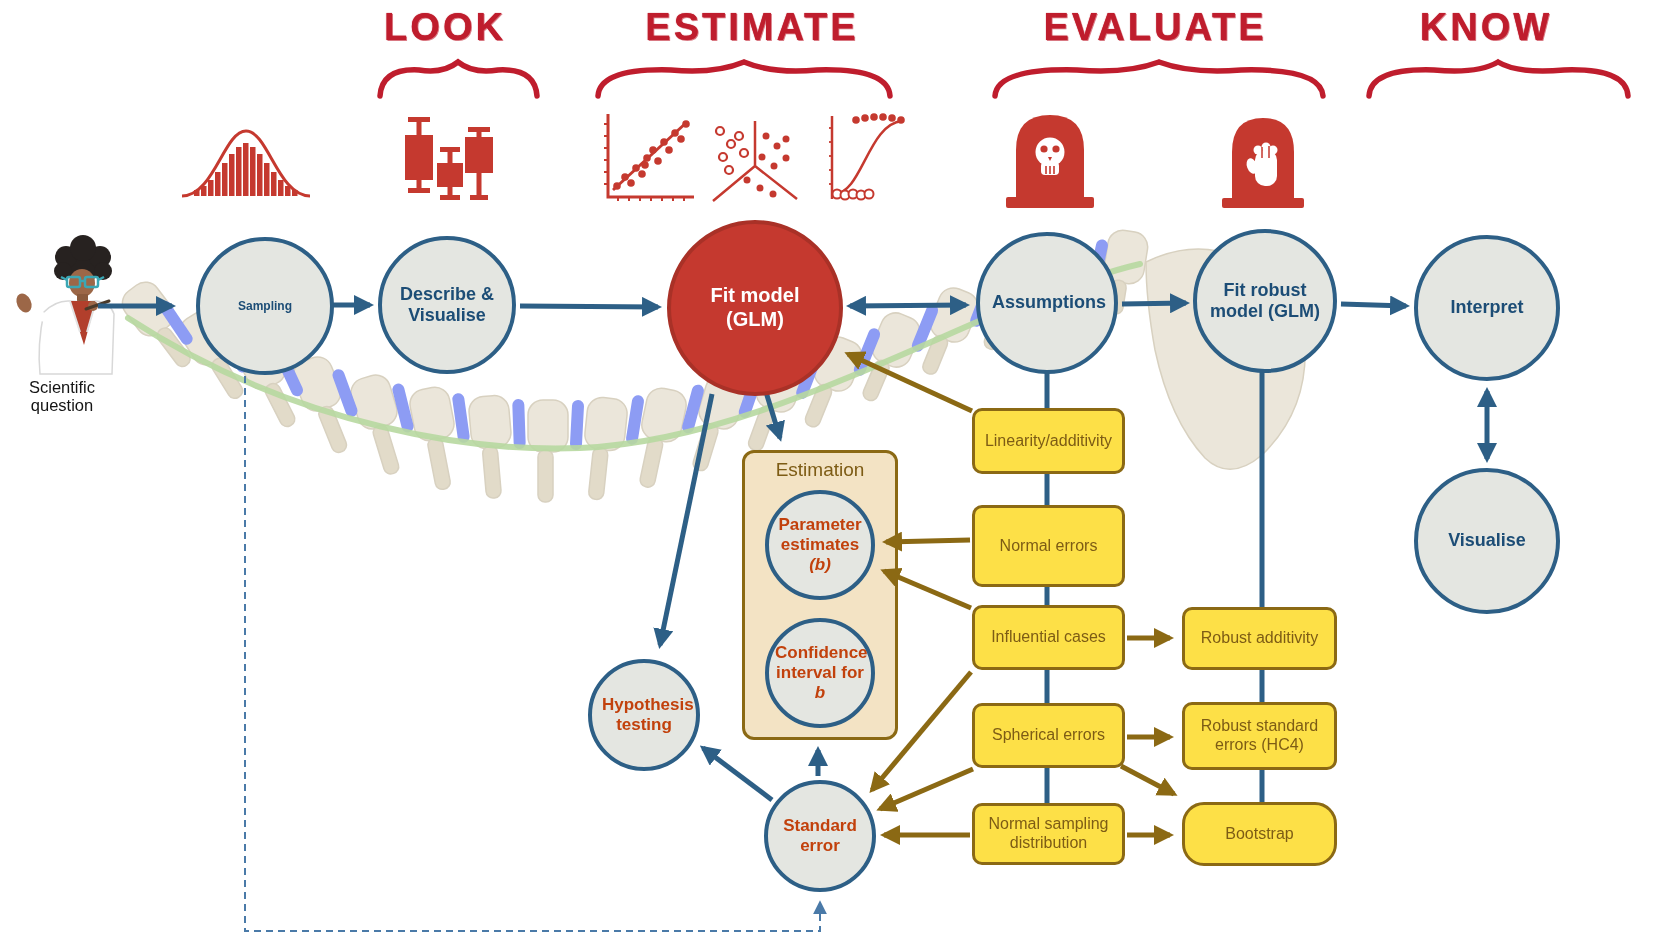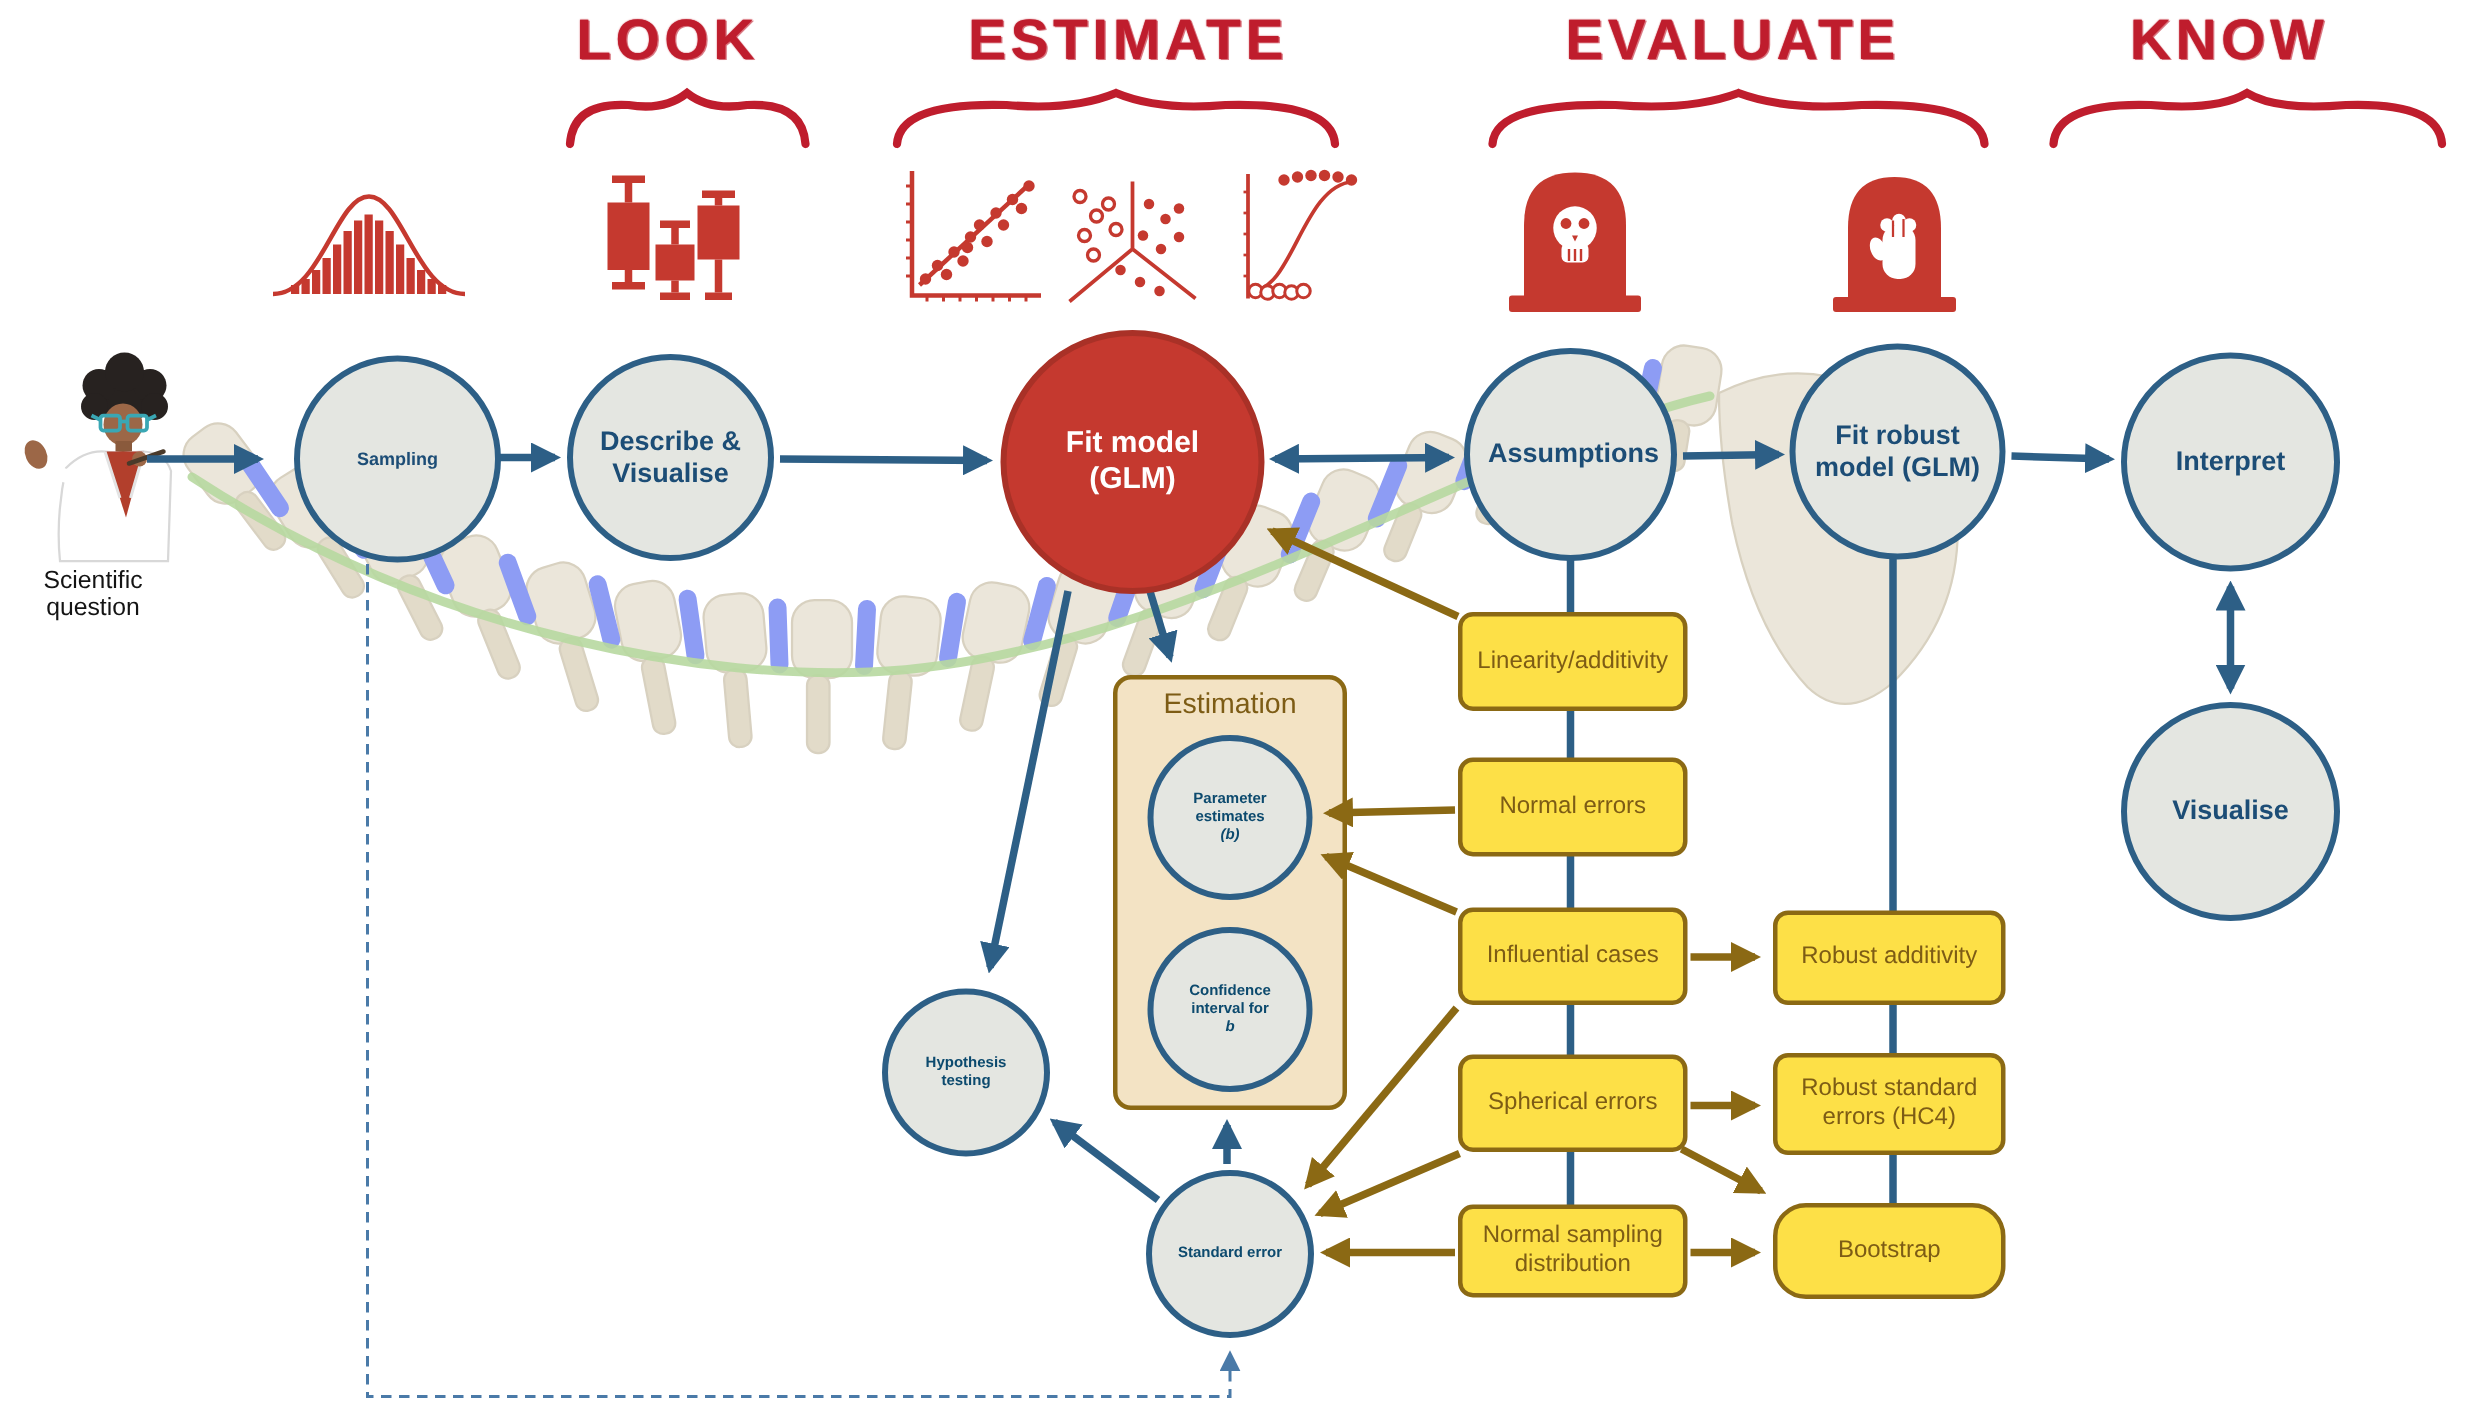--- a/index.html
+++ b/index.html
@@ -6,21 +6,21 @@
   #stage{position:relative;width:1657px;height:938px;overflow:hidden;background:#fff;
          font-family:"Liberation Sans","DejaVu Sans",sans-serif;}
   svg{position:absolute;left:0;top:0;}
   .hdr{position:absolute;top:6px;text-align:center;font-weight:800;font-size:38px;
        letter-spacing:3px;color:#bf1d2d;text-shadow:0 0 1px #bf1d2d, 1px 1px 0 rgba(191,29,45,.55);}
   .node{position:absolute;border-radius:50%;background:#e4e6e1;border:4.5px solid #2d5f86;
         display:flex;align-items:center;justify-content:center;text-align:center;
         color:#1c4d76;font-weight:bold;box-sizing:border-box;}
   .node .lbl{width:82%;line-height:1.18;}
   .node.red{background:#c5392f;border-color:#a93127;color:#ffffff;}
-  .node.small{font-weight:600;font-size:10px;color:#0c4a6e;}
+  .node.small{font-weight:600;font-size:17px;color:#c2410c;}
   .tanbox{position:absolute;background:#fde047;border:3px solid #8b6914;border-radius:10px;
           display:flex;align-items:center;justify-content:center;text-align:center;
           color:#7d5c15;font-size:16px;line-height:1.18;box-sizing:border-box;padding:4px 8px;}
   .estbox{position:absolute;left:742px;top:450px;width:156px;height:290px;background:#f3e3c4;
           border:3.5px solid #8b6914;border-radius:12px;box-sizing:border-box;}
   .estbox .title{margin-top:6px;text-align:center;color:#7d5c15;font-size:19px;}
   .caption{position:absolute;left:14px;top:378px;width:96px;text-align:center;color:#141414;
            font-size:16.5px;line-height:1.12;}
   .it{font-style:italic;}
 </style>
@@ -356,21 +356,21 @@
   <div class="hdr" style="left:345px;width:200px;">LOOK</div>
   <div class="hdr" style="left:592px;width:320px;">ESTIMATE</div>
   <div class="hdr" style="left:995px;width:320px;">EVALUATE</div>
   <div class="hdr" style="left:1376px;width:220px;">KNOW</div>
 
   <div class="caption">Scientific question</div>
 
   <div class="tanbox" style="left:972px;top:408px;width:153px;height:66px;">
     <span>Linearity/additivity</span>
     </div>
-  <div class="tanbox" style="left:972px;top:505px;width:153px;height:66px;">
+  <div class="tanbox" style="left:972px;top:505px;width:153px;height:82px;">
     <span>Normal errors</span>
     </div>
   <div class="tanbox" style="left:972px;top:605px;width:153px;height:65px;">
     <span>Influential cases</span>
     </div>
   <div class="tanbox" style="left:972px;top:703px;width:153px;height:65px;">
     <span>Spherical errors</span>
     </div>
   <div class="tanbox" style="left:972px;top:803px;width:153px;height:62px;">
     <span>Normal sampling distribution</span>

